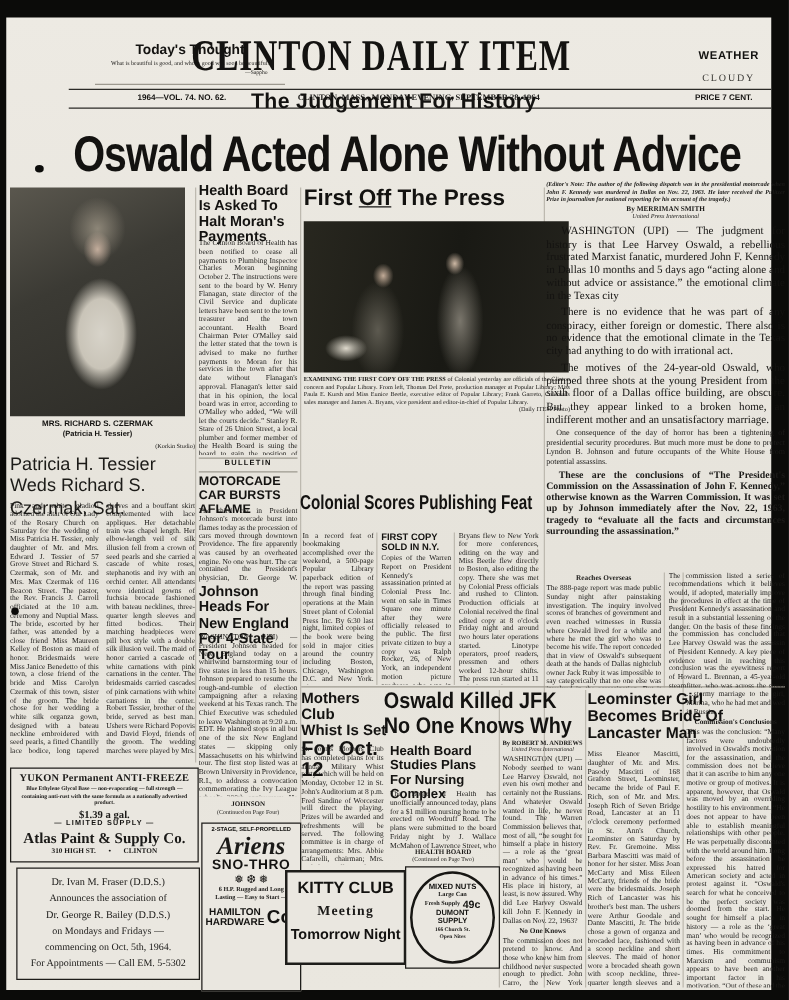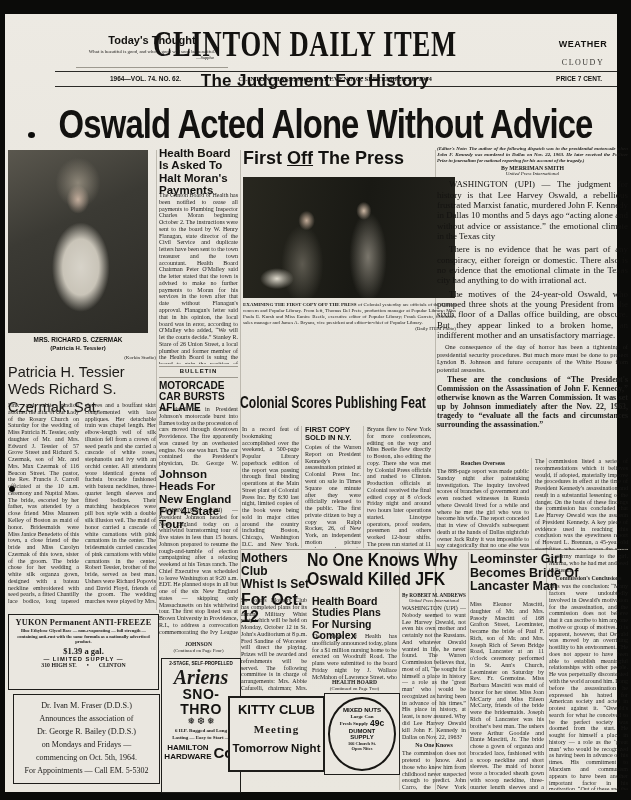--- a/index.html
+++ b/index.html
@@ -94,20 +94,21 @@
   <div class="abs c hl" style="left:8px;top:345px;width:140px;font-size:6px;">(Patricia H. Tessier)</div>
   <div class="abs r" style="left:8px;top:355px;width:148px;font-size:5px;">(Korkin Studio)</div>
   <div class="abs sans" style="left:8px;top:364px;width:152px;font-size:14.5px;line-height:1.2;color:#1c1b18;">Patricia H. Tessier Weds Richard S. Czermak, Sat.</div>
   <div class="abs body-6" style="left:8px;top:402px;width:148px;height:208px;column-count:2;column-gap:6px;">Pink and white gladioli adorned the altar of Our Lady of the Rosary Church on Saturday for the wedding of Miss Patricia H. Tessier, only daughter of Mr. and Mrs. Edward J. Tessier of 57 Grove Street and Richard S. Czermak, son of Mr. and Mrs. Max Czermak of 116 Beacon Street. The pastor, the Rev. Francis J. Carroll officiated at the 10 a.m. ceremony and Nuptial Mass. The bride, escorted by her father, was attended by a close friend Miss Maureen Kelley of Boston as maid of honor. Bridesmaids were Miss Janice Benedetto of this town, a close friend of the bride and Miss Carolyn Czermak of this town, sister of the groom. The bride chose for her wedding a white silk organza gown, designed with a bateau neckline embroidered with seed pearls, a fitted Chantilly lace bodice, long tapered sleeves and a bouffant skirt complemented with lace appliques. Her detachable train was chapel length. Her elbow-length veil of silk illusion fell from a crown of seed pearls and she carried a cascade of white roses, stephanotis and ivy with an orchid center. All attendants wore identical gowns of fuchsia brocade fashioned with bateau necklines, three-quarter length sleeves and fitted bodices. Their matching headpieces were pill box style with a double silk illusion veil. The maid of honor carried a cascade of white carnations with pink carnations in the center. The bridesmaids carried cascades of pink carnations with white carnations in the center. Robert Tessier, brother of the bride, served as best man. Ushers were Richard Popovis and David Floyd, friends of the groom. The wedding marches were played by Mrs. Peter J. O'Malley who also sang “On This Day O Beautiful Mother,” “Ave Maria,” “Panis Angelicus” and “O Lord I Am Not Worthy.” The reception was held at the Polish-American Club. After a wedding trip to Niagara Falls and Canada, the couple will make their home at 58 Beacon Street. For traveling, the bride wore a burgundy knit suit with black leather accessories. The bride was graduated from Clinton High School and is employed at the Colonial Press Inc. The groom, also a Clinton High School graduate, is employed at the Colonial Press as a pressman.</div>
 
   <div class="ad-box" style="left:8px;top:614px;width:149px;height:74px;">
     <div class="c" style="font-size:8.3px;font-weight:bold;margin-top:3px;letter-spacing:0.2px;">YUKON Permanent ANTI-FREEZE</div>
     <div class="c" style="font-size:4.5px;line-height:1.25;padding:1px 6px;font-weight:bold;">Blue Ethylene Glycol Base — non-evaporating — full strength — containing anti-rust with the same formula as a nationally advertised product.</div>
     <div class="c" style="font-size:8.5px;font-weight:bold;">$1.39 a gal.</div>
     <div class="c hl" style="font-size:5.8px;letter-spacing:1px;">— LIMITED SUPPLY —</div>
+    <div class="c" style="font-size:12px;font-weight:bold;margin-top:1px;">Atlas Paint &amp; Supply Co.</div>
     <div style="display:flex;justify-content:center;gap:10px;font-size:5.8px;font-weight:bold;">
       <span>310 HIGH ST.</span>
       <span>•</span>
       <span>CLINTON</span>
     </div>
   </div>
 
   <div class="ad-box c" style="left:13px;top:694px;width:145px;height:88px;">
     <div style="font-size:8.2px;margin-top:6px;">Dr. Ivan M. Fraser (D.D.S.)</div>
     <div style="font-size:8px;margin-top:4px;">Announces the association of</div>
@@ -129,21 +130,21 @@
   <div class="abs hl" style="left:159px;top:468px;width:80px;font-size:11.5px;">Johnson Heads For New England For 4-State Tour</div>
   <div class="abs body-6" style="left:159px;top:507px;width:79px;height:130px;">WASHINGTON (UPI) — President Johnson headed for New England today on a whirlwind barnstorming tour of five states in less than 15 hours. Johnson prepared to resume the rough-and-tumble of election campaigning after a relaxing weekend at his Texas ranch. The Chief Executive was scheduled to leave Washington at 9:20 a.m. EDT. He planned stops in all but one of the six New England states — skipping only Massachusetts on his whirlwind tour. The first stop listed was at Brown University in Providence, R.I., to address a convocation commemorating the Ivy League school's 200th anniversary. He was to speak at about 10:30 a.m. Johnson also arranged a visit with former Sen. Theodore Francis Green.</div>
   <div class="abs" style="left:159px;top:638px;width:79px;">
     <div class="cont1">JOHNSON</div>
     <div class="cont2">(Continued on Page Four)</div>
   </div>
 
   <div class="ad-box c" style="left:161px;top:658px;width:78px;height:133px;border-width:1px;">
     <div class="hl" style="font-size:4.6px;margin-top:3px;">2-STAGE, SELF-PROPELLED</div>
     <div style="font-size:20px;font-weight:bold;font-style:italic;line-height:1;">Ariens</div>
-    <div class="hl" style="font-size:14px;letter-spacing:0.5px;">SNO-THRO</div>
+    <div class="hl" style="font-size:11px;letter-spacing:0.5px;">SNO-THRO</div>
     <div style="font-size:9px;line-height:1.1;">❅ ❆ ❅</div>
     <div style="font-size:5px;font-weight:bold;padding:1px 6px;line-height:1.3;">6 H.P. Rugged and Long Lasting — Easy to Start —</div>
     <div style="display:flex;align-items:center;justify-content:center;gap:2px;margin-top:2px;">
       <div>
         <div class="hl" style="font-size:8px;">HAMILTON</div>
         <div class="hl" style="font-size:8px;">HARDWARE</div>
       </div>
       <div class="hl" style="font-size:15px;">Co.</div>
     </div>
   </div>
@@ -188,22 +189,22 @@
   <div class="abs body-6" style="left:535px;top:458px;width:93px;height:92px;">The commission listed a series of recommendations which it believes would, if adopted, materially improve the procedures in effect at the time of President Kennedy's assassination and result in a substantial lessening of the danger. On the basis of these findings the commission has concluded that Lee Harvey Oswald was the assassin of President Kennedy. A key piece of evidence used in reaching this conclusion was the eyewitness report of Howard L. Brennan, a 45-year-old steamfitter, who was across the street from the depository building. He saw the rifle fired and immediately described the gunman to police as white, slender, about 5 feet 10 inches tall, and weighing about 165 pounds.</div>
 
   <div class="abs" style="left:241px;top:552px;width:68px;">
     <div class="hl" style="font-size:12px;">Mothers Club</div>
     <div class="hl" style="font-size:12px;">Whist Is Set</div>
     <div class="hl" style="font-size:16px;">For Oct. 12</div>
   </div>
   <div class="abs body-6" style="left:241px;top:597px;width:66px;height:95px;">St. John's Mothers Club has completed plans for its annual Military Whist party which will be held on Monday, October 12 in St. John's Auditorium at 8 p.m. Fred Sandine of Worcester will direct the playing. Prizes will be awarded and refreshments will be served. The following committee is in charge of arrangements: Mrs. Abbie Cafarelli, chairman; Mrs. Mabel O'Malley and Mrs. Carolyn Dowd, tickets; Mrs. Mary Ann Kaczmarowskas and Mrs. Mary Bailey, prizes; Mrs. Agnes McInerney, tables; Mrs. Rita Jelent and Mrs. Ella Leary, arrangements; Mrs. Rosalie Regonini, publicity.</div>
 
   <div class="abs" style="left:307px;top:551px;width:152px;">
+    <div><span class="sqx hl" style="font-size:18px;transform:scaleX(0.88);transform-origin:left;">Oswald Killed JFK</span></div>
     <div><span class="sqx hl" style="font-size:18px;transform:scaleX(0.88);transform-origin:left;">No One Knows Why</span></div>
-    <div><span class="sqx hl" style="font-size:18px;transform:scaleX(0.88);transform-origin:left;">Oswald Killed JFK</span></div>
   </div>
 
   <div class="abs hl" style="left:312px;top:596px;width:86px;font-size:10.5px;">Health Board Studies Plans For Nursing Complex</div>
   <div class="abs body-6" style="left:312px;top:633px;width:85px;height:46px;">The Board of Health has unofficially announced today, plans for a $1 million nursing home to be erected on Woodruff Road. The plans were submitted to the board Friday night by J. Wallace McMahon of Lawrence Street, who with a group of associates, plans to build the 130-bed nursing complex which will consist of three buildings.</div>
   <div class="abs" style="left:312px;top:679px;width:85px;">
     <div class="cont1" style="margin-top:0;">HEALTH BOARD</div>
     <div class="cont2">(Continued on Page Two)</div>
   </div>
 
   <div class="abs" style="left:402px;top:592px;width:64px;height:198px;overflow:hidden;">

